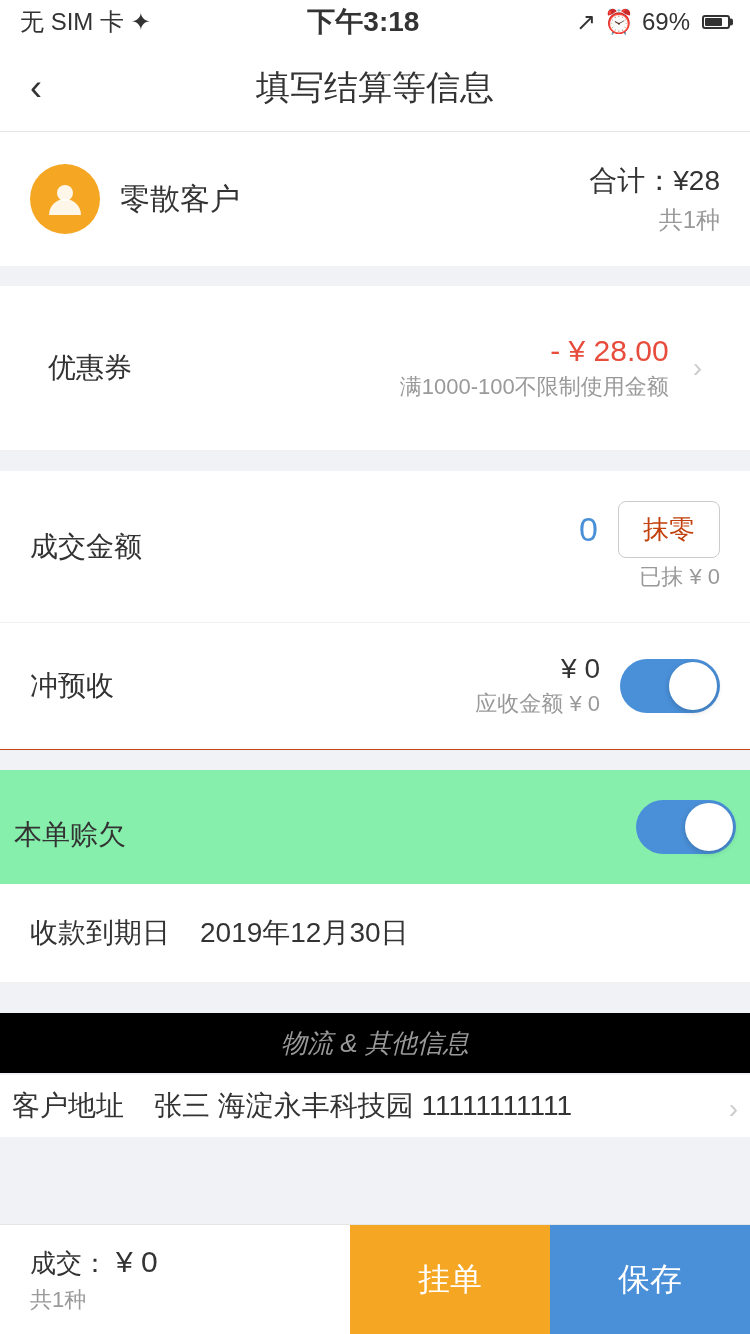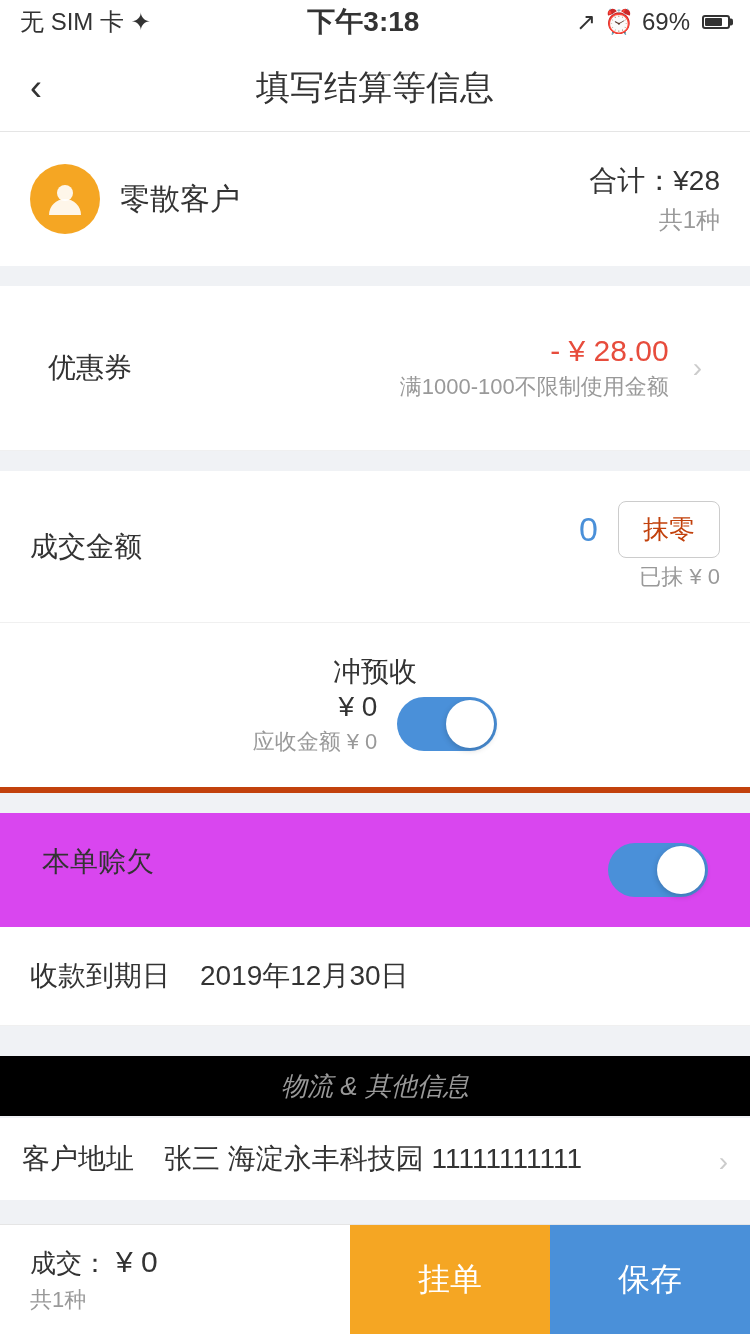--- a/index.html
+++ b/index.html
@@ -185,22 +185,21 @@
       margin-top: 4px;
     }
 
     
     .prepay-row {
       background: #fff;
       padding: 30px;
       display: flex;
       align-items: center;
       justify-content: space-between;
-      border-bottom: 6px solid #c2410c;
-      flex-direction: column;
+      border-bottom: 1px solid #c2410c;
     }
     .prepay-right {
       display: flex;
       align-items: center;
       gap: 20px;
     }
     .prepay-amounts {
       text-align: right;
     }
     .prepay-main {
@@ -229,24 +228,24 @@
       height: 48px;
       background: #fff;
       border-radius: 50%;
       position: absolute;
       right: 3px;
       box-shadow: 0 2px 6px rgba(0,0,0,0.2);
     }
 
     
     .arrears-row {
-      background: #d946ef;
-      padding: 30px 42px;
-      display: flex;
-      align-items: flex-start;
+      background: #86efac;
+      padding: 30px 14px;
+      display: flex;
+      align-items: flex-end;
       justify-content: space-between;
     }
     .arrears-label {
       font-size: 28px;
       color: #333;
     }
 
     
     .due-date-row {
       background: #fff;
@@ -276,21 +275,21 @@
       font-style: italic;
     }
     .logistics-label {
       font-size: 26px;
       color: #999;
     }
 
     
     .address-row {
       background: #fff;
-      padding: 22px;
+      padding: 12px;
       display: flex;
       align-items: flex-end;
       justify-content: space-between;
     }
     .address-label {
       font-size: 28px;
       color: #333;
       margin-right: 30px;
       white-space: nowrap;
     }

